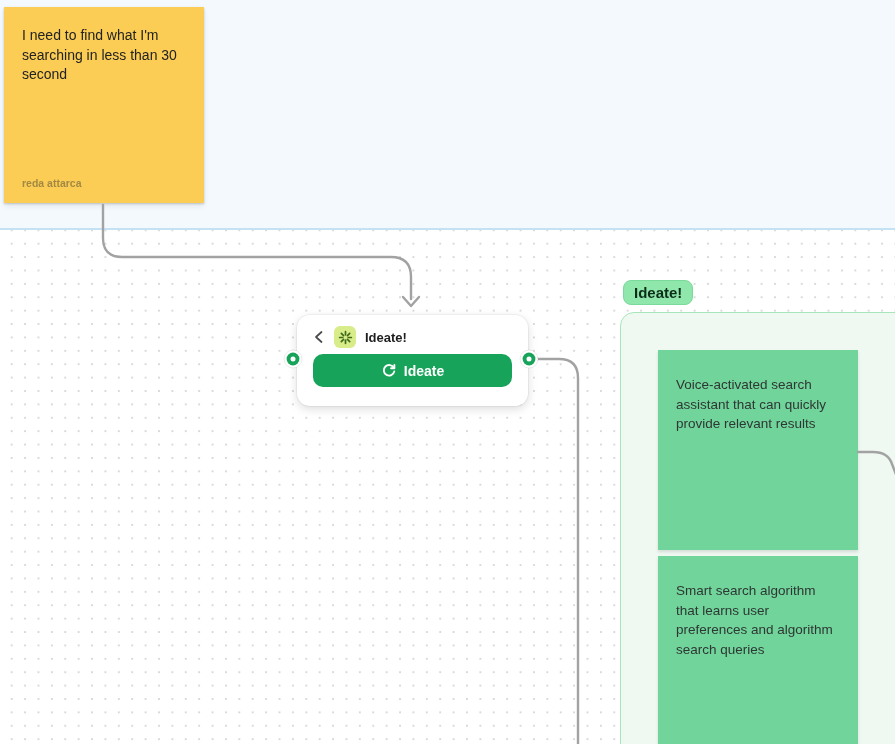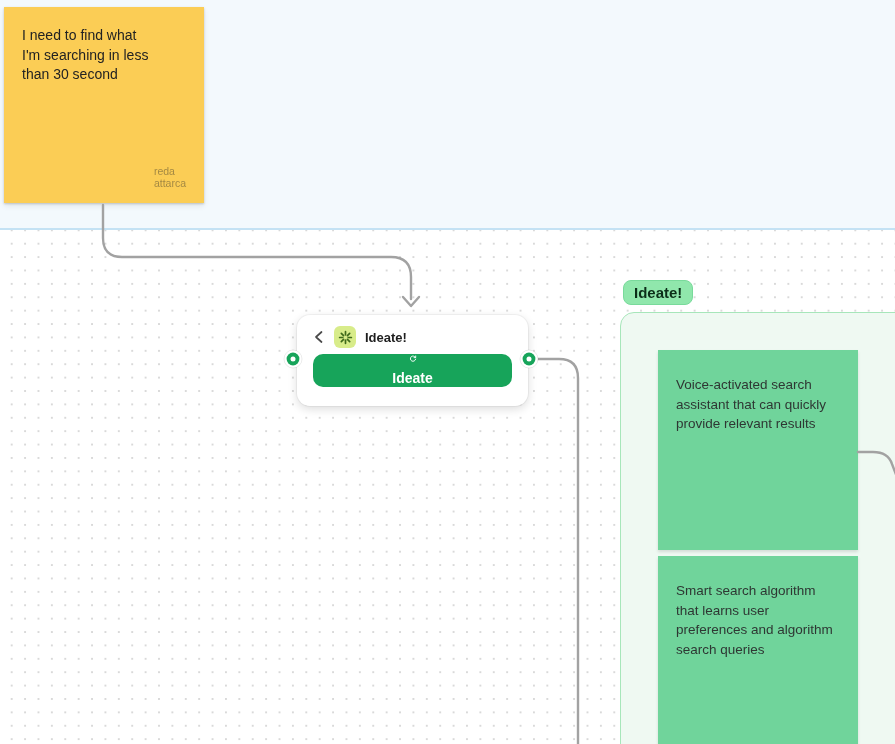--- a/index.html
+++ b/index.html
@@ -24,27 +24,27 @@
     background-size: 13.4px 13.4px;
     background-position: 5px 7px;
   }
 
   
   .note-yellow {
     position: absolute; left: 4px; top: 7px; width: 200px; height: 196px;
     background: #fbcd55;
     box-shadow: 0 1px 2px rgba(0,0,0,0.18), 0 3px 6px rgba(0,0,0,0.08);
     box-sizing: border-box; padding: 19px 18px 14px 18px;
-    display: flex; 
+    display: flex; flex-direction: column;
   }
   .note-yellow .note-text {
     font-size: 14px; line-height: 19.5px; color: #222222; font-weight: 500;
   }
   .note-yellow .note-author {
-    margin-top: auto; font-size: 10.5px; color: rgba(40,40,40,0.42); font-weight: 400;
+    margin-top: auto; font-size: 10.5px; color: rgba(40,40,40,0.42); font-weight: 700;
   }
 
   
   .overlay-svg {
     position: absolute; left: 0; top: 0; width: 895px; height: 744px;
     pointer-events: none; z-index: 6;
   }
 
   
   .widget-card {
@@ -62,21 +62,20 @@
     width: 22px; height: 22px; border-radius: 6px; background: #d8ec8a;
     display: flex; align-items: center; justify-content: center;
   }
   .widget-title { font-size: 13px; font-weight: 600; color: #1e1e1e; }
   .widget-btn {
     position: absolute; left: 16px; top: 39px; width: 199px; height: 33px;
     background: #17a45a; border: none; border-radius: 10px;
     display: flex; align-items: center; justify-content: center; gap: 7px;
     color: #ffffff; font-size: 14px; font-weight: 600; cursor: pointer;
     font-family: "Liberation Sans", sans-serif;
-    flex-direction: column;
   }
 
   
   .section-frame {
     position: absolute; left: 620px; top: 312px; width: 295px; height: 450px;
     background: #eff9f2; border: 1.5px solid #a7e6ba; border-radius: 14px;
     box-sizing: border-box; z-index: 1;
   }
   .section-label {
     position: absolute; left: 623px; top: 280px; height: 25px;

